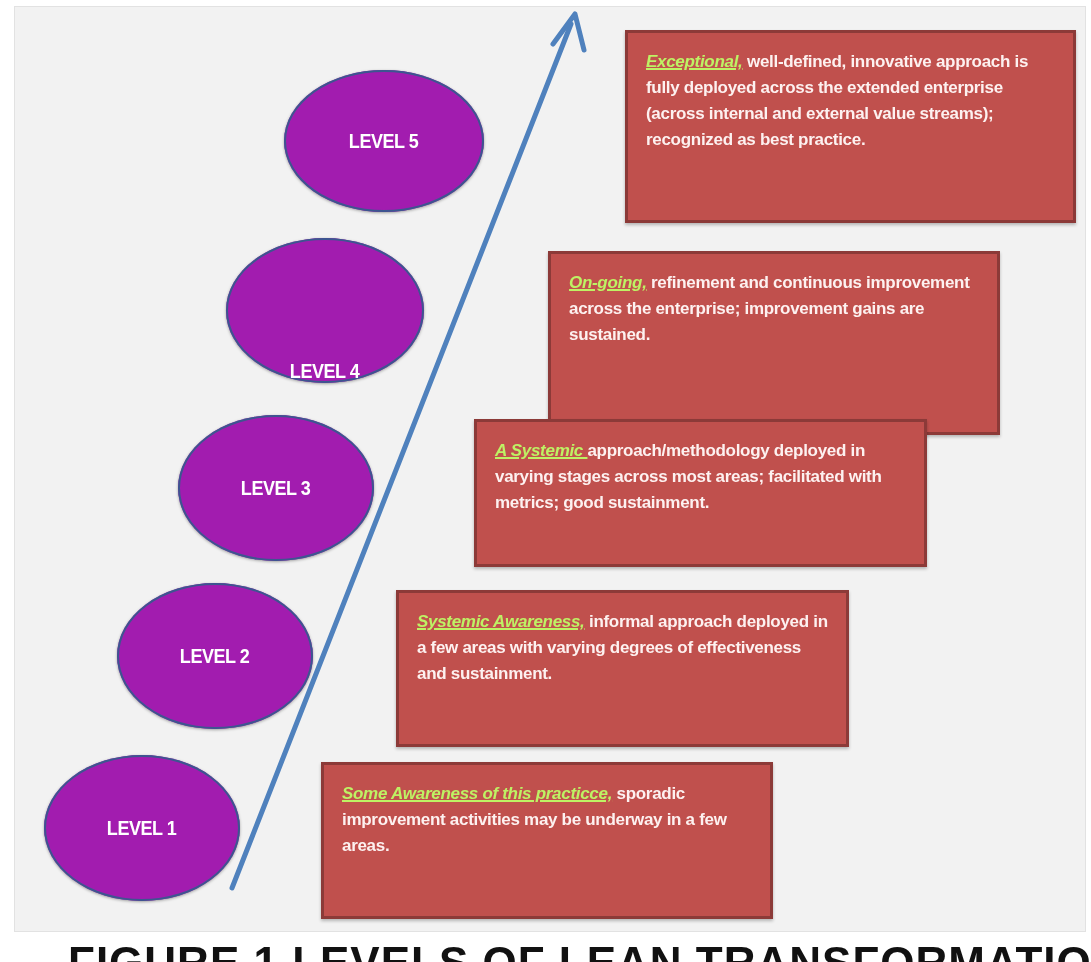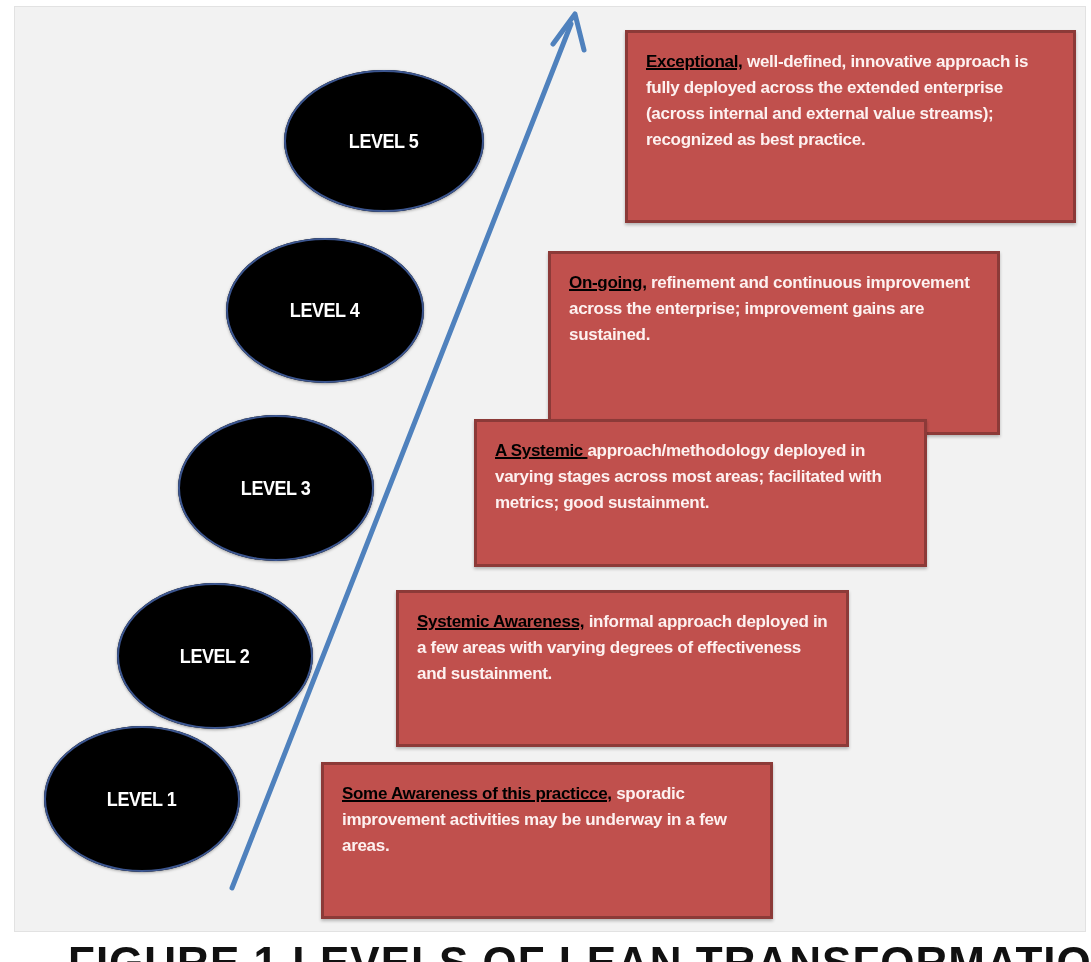--- a/index.html
+++ b/index.html
@@ -1,47 +1,47 @@
 <!DOCTYPE html>
 <html><head>
 <meta charset="utf-8">
 <style>
   html, body { margin: 0; padding: 0; background: #ffffff; }
   body { width: 1091px; height: 962px; position: relative; overflow: hidden; font-family: "Liberation Sans", sans-serif; }
   .panel { position: absolute; left: 14px; top: 6px; width: 1072px; height: 926px; background: #f2f2f2; border: 1px solid #e2e2e2; box-sizing: border-box; }
   .arrow-svg { position: absolute; left: 0; top: 0; width: 1091px; height: 962px; pointer-events: none; }
-  .ellipse { position: absolute; background: #000000; border-radius: 50%; box-shadow: 0 0 0 2px #3c5690 inset, 0 1px 3px rgba(0,0,0,0.35); display: flex; align-items: center; justify-content: center; }
+  .ellipse { position: absolute; background: #a21caf; border-radius: 50%; box-shadow: 0 0 0 2px #3c5690 inset, 0 1px 3px rgba(0,0,0,0.35); display: flex; align-items: center; justify-content: center; }
   .ellipse span { color: #ffffff; font-family: "Liberation Sans", sans-serif; font-weight: bold; font-size: 20px; letter-spacing: -0.5px; transform: scaleX(0.9); }
   .box { position: absolute; background: #c0504d; border: 3px solid #8c3a38; box-sizing: border-box; box-shadow: 0 2px 3px rgba(0,0,0,0.25); padding: 16px 18px 10px 18px; color: #fdf1f0; font-family: "Liberation Sans", sans-serif; font-weight: bold; font-size: 17px; line-height: 26px; letter-spacing: -0.3px; }
-  .box .lead { color: #000000; text-decoration: underline; text-decoration-thickness: 2px; }
+  .box .lead { color: #bef264; font-style: italic; text-decoration: underline; text-decoration-thickness: 2px; }
   .caption { position: absolute; left: 68px; top: 938px; font-family: "Liberation Sans", sans-serif; font-weight: bold; font-size: 44px; color: #111111; white-space: nowrap; letter-spacing: 1px; line-height: 50px; }
 </style>
 </head>
 <body>
 
 <div class="panel"></div>
 
 <svg class="arrow-svg" viewBox="0 0 1091 962">
   <line x1="232" y1="888" x2="571" y2="24" stroke="#4f81bd" stroke-width="5" stroke-linecap="round"></line>
   <polyline points="553,44 575,14 584,50" fill="none" stroke="#4f81bd" stroke-width="5" stroke-linecap="round" stroke-linejoin="round"></polyline>
 </svg>
 
 <div class="ellipse" style="left:284px; top:70px; width:200px; height:142px;">
   <span>LEVEL 5</span>
 </div>
-<div class="ellipse" style="left:226px; top:238px; width:198px; height:145px;">
+<div class="ellipse" style="left:226px; top:238px; width:198px; height:145px;align-items:flex-end;">
   <span>LEVEL 4</span>
 </div>
 <div class="ellipse" style="left:178px; top:415px; width:196px; height:146px;text-align:right;">
   <span>LEVEL 3</span>
 </div>
 <div class="ellipse" style="left:117px; top:583px; width:196px; height:146px;">
   <span>LEVEL 2</span>
 </div>
-<div class="ellipse" style="left:44px; top:726px; width:196px; height:146px;text-align:right;">
+<div class="ellipse" style="left:44px; top:755px; width:196px; height:146px;text-align:right;">
   <span>LEVEL 1</span>
 </div>
 
 <div class="box" style="left:625px; top:30px; width:451px; height:193px;">
   <span class="lead">Exceptional,</span><span> well-defined, innovative approach is fully deployed across the extended enterprise (across internal and external value streams); recognized as best practice.</span>
 </div>
 <div class="box" style="left:548px; top:251px; width:452px; height:184px;">
   <span class="lead">On-going,</span><span> refinement and continuous improvement across the enterprise; improvement gains are sustained.</span>
 </div>
 <div class="box" style="left:474px; top:419px; width:453px; height:148px;">

